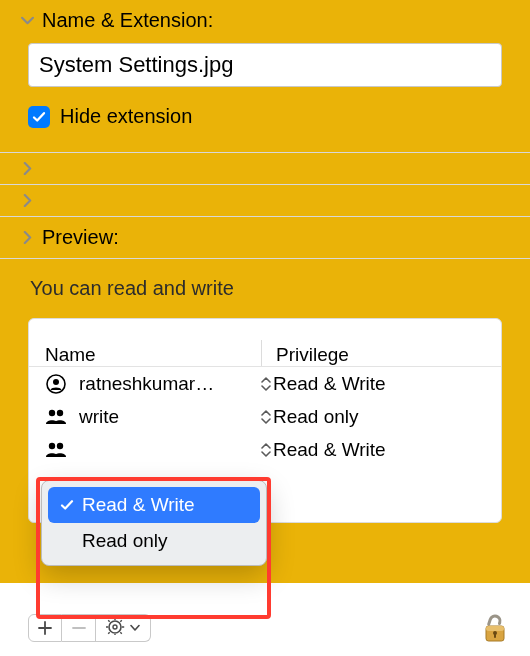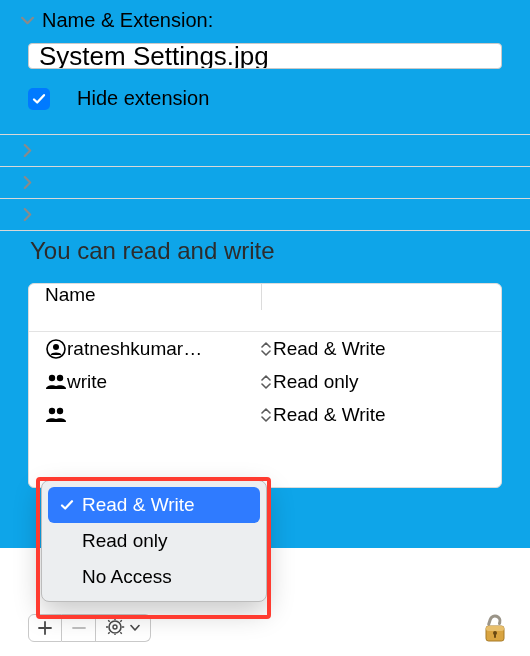--- a/index.html
+++ b/index.html
@@ -12,21 +12,21 @@
     color: #000;
     background: #fff;
     overflow: hidden;
     position: relative;
   }
 
   .section {
     border-top: 1px solid #d8d8d8;
     border-bottom: 1px solid #d8d8d8;
     margin-top: -1px;
-    background: #0ea5e9;
+    background: #eab308;
   }
   .section-header {
     display: flex;
     align-items: center;
     padding: 9px 12px 9px 18px;
     cursor: default;
   }
   .section-header .chev {
     width: 18px;
     display: inline-flex;
@@ -39,68 +39,68 @@
     font-size: 20px;
     color: #000;
   }
 
   .section-body {
     padding: 0 28px 20px 28px;
   }
 
   .filename-input {
     width: 100%;
-    height: 26px;
+    height: 44px;
     border: 1px solid #c9c9c9;
     border-radius: 4px;
     padding: 4px 10px;
-    font-size: 26px;
+    font-size: 22px;
     font-family: inherit;
     color: #000;
     background: #fff;
     margin-top: 2px;
     margin-bottom: 18px;
   }
 
   .checkbox-row {
     display: flex;
     align-items: center;
-    gap: 27px;
+    gap: 10px;
     margin-bottom: 4px;
   }
   .mac-checkbox {
     width: 22px;
     height: 22px;
     border-radius: 5px;
     background: #007aff;
     display: inline-flex;
     align-items: center;
     justify-content: center;
     color: #fff;
   }
   .checkbox-label {
     font-size: 20px;
   }
 
   
   .perm-status {
-    font-size: 24px;
+    font-size: 20px;
     color: #2c2c2c;
-    margin: 6px 0 18px 2px;
+    margin: 18px 0 18px 2px;
   }
 
   .perm-table {
     border: 1px solid #dcdcdc;
     border-radius: 6px;
     overflow: hidden;
     background: #fff;
   }
   .perm-head {
     display: flex;
-    align-items: flex-start;
+    align-items: flex-end;
     height: 48px;
     border-bottom: 1px solid #e3e3e3;
   }
   .col-name {
     flex: 0 0 232px;
     padding-left: 16px;
     font-size: 19px;
     color: #000;
   }
   .col-sep {
@@ -117,21 +117,21 @@
   .perm-row {
     display: flex;
     align-items: center;
     height: 33px;
     padding-left: 16px;
   }
   .perm-row .name-cell {
     flex: 0 0 216px;
     display: flex;
     align-items: center;
-    gap: 0;
+    gap: 12px;
     overflow: hidden;
     white-space: nowrap;
   }
   .perm-row .name-text {
     overflow: hidden;
     text-overflow: ellipsis;
   }
   .perm-row .priv-cell {
     flex: 1;
     display: flex;
@@ -271,31 +271,33 @@
   </div>
 </div>
 
 <div class="section">
   <div class="section-header">
     <span class="chev">
       <svg width="13" height="13" viewBox="0 0 12 12">
           <path d="M3.5 1 L8.5 6 L3.5 11" fill="none" stroke="#8a8a8a" stroke-width="2" stroke-linecap="round" stroke-linejoin="round"></path>
         </svg>
     </span>
+    <span class="section-title">Preview:</span>
   </div>
 </div>
 
 <div class="section" style="border-bottom:none">
   <div class="section-body" style="padding-bottom:60px">
     <div class="perm-status">You can read and write</div>
 
     <div class="perm-table">
       <div class="perm-head">
         <div class="col-name">Name</div>
         <div class="col-sep"></div>
+        <div class="col-priv">Privilege</div>
       </div>
 
       <div class="perm-row">
         <div class="name-cell">
           <span class="user-icon">
             <svg width="20" height="20" viewBox="0 0 20 20">
                 <circle cx="10" cy="10" r="9" fill="none" stroke="#000" stroke-width="1.6"></circle>
                 <circle cx="10" cy="8" r="3" fill="#000"></circle>
                 <path d="M4.5 16 C5.5 12.8 14.5 12.8 15.5 16" fill="#000"></path>
               </svg>
@@ -394,24 +396,20 @@
       <svg width="14" height="14" viewBox="0 0 14 14">
           <path d="M2 7.5 L5.2 10.5 L12 3.2" fill="none" stroke="#fff" stroke-width="2.2" stroke-linecap="round" stroke-linejoin="round"></path>
         </svg>
     </span>
     <span>Read &amp; Write</span>
   </div>
   <div class="popup-item">
     <span class="check-slot"></span>
     <span>Read only</span>
   </div>
-  <div class="popup-item">
-    <span class="check-slot"></span>
-    <span>No Access</span>
-  </div>
 </div>
 
 <div class="highlight"></div>
 
 <div class="lock">
   <svg width="26" height="32" viewBox="0 0 26 32">
     <path d="M8 14 V9 a5 5 0 0 1 10 0 V10" fill="none" stroke="#9a9488" stroke-width="3" stroke-linecap="round" transform="rotate(18 13 9)"></path>
     <rect x="4" y="14" width="18" height="15" rx="2.5" fill="#d9a441" stroke="#a77a26" stroke-width="1"></rect>
     <rect x="4" y="14" width="18" height="5" rx="2.5" fill="#e8bf6c"></rect>
     <circle cx="13" cy="21" r="2" fill="#6b4a13"></circle>

